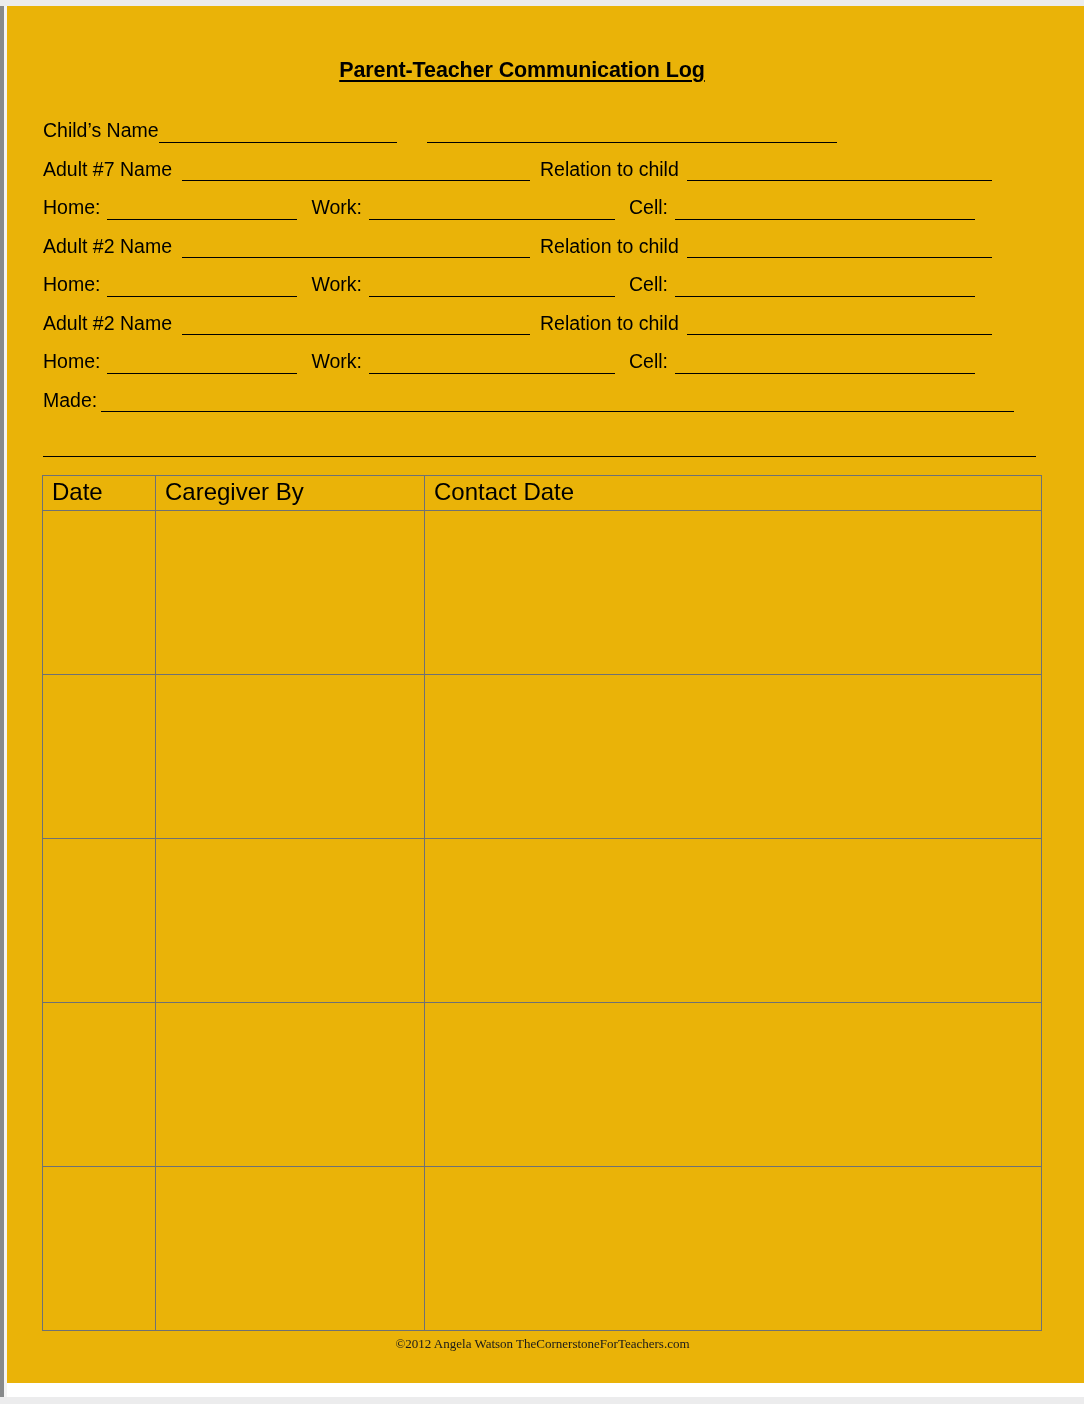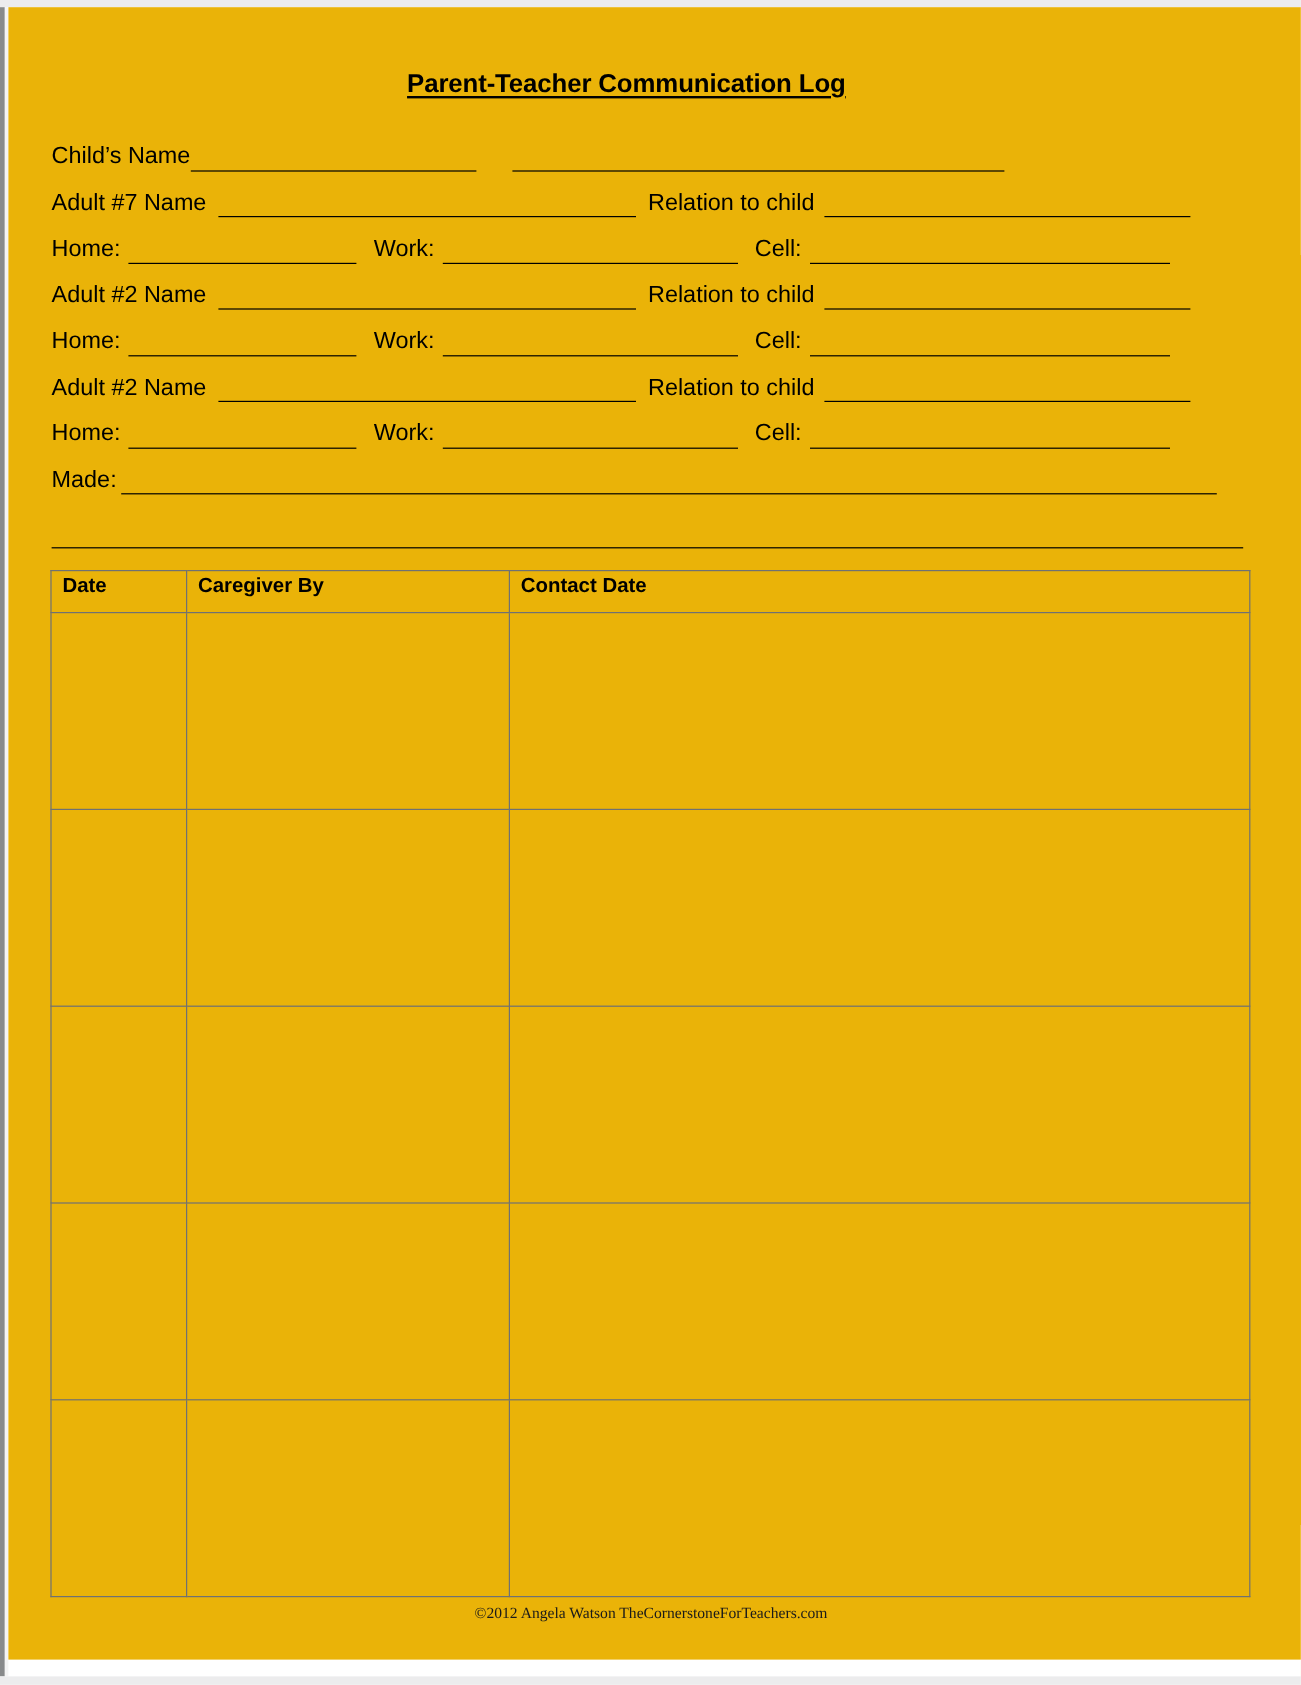--- a/index.html
+++ b/index.html
@@ -114,22 +114,22 @@
     table-layout: fixed;
   }
   .log-table th,
   .log-table td {
     border: 1.4px solid #6f7173;
     padding: 0;
     vertical-align: top;
   }
   .log-table th {
     text-align: left;
-    font-size: 17px;
-    font-weight: bold;
+    font-size: 24px;
+    font-weight: normal;
     height: 30px;
     padding: 2px 0 2px 9px;
   }
   .col-date     { width: 113px; }
   .col-initiated{ width: 269px; }
   .col-contact  { width: 617px; }
 
   .log-table tbody tr { height: 164px; }
   .log-table tbody tr:first-child { height: 164px; }
 

